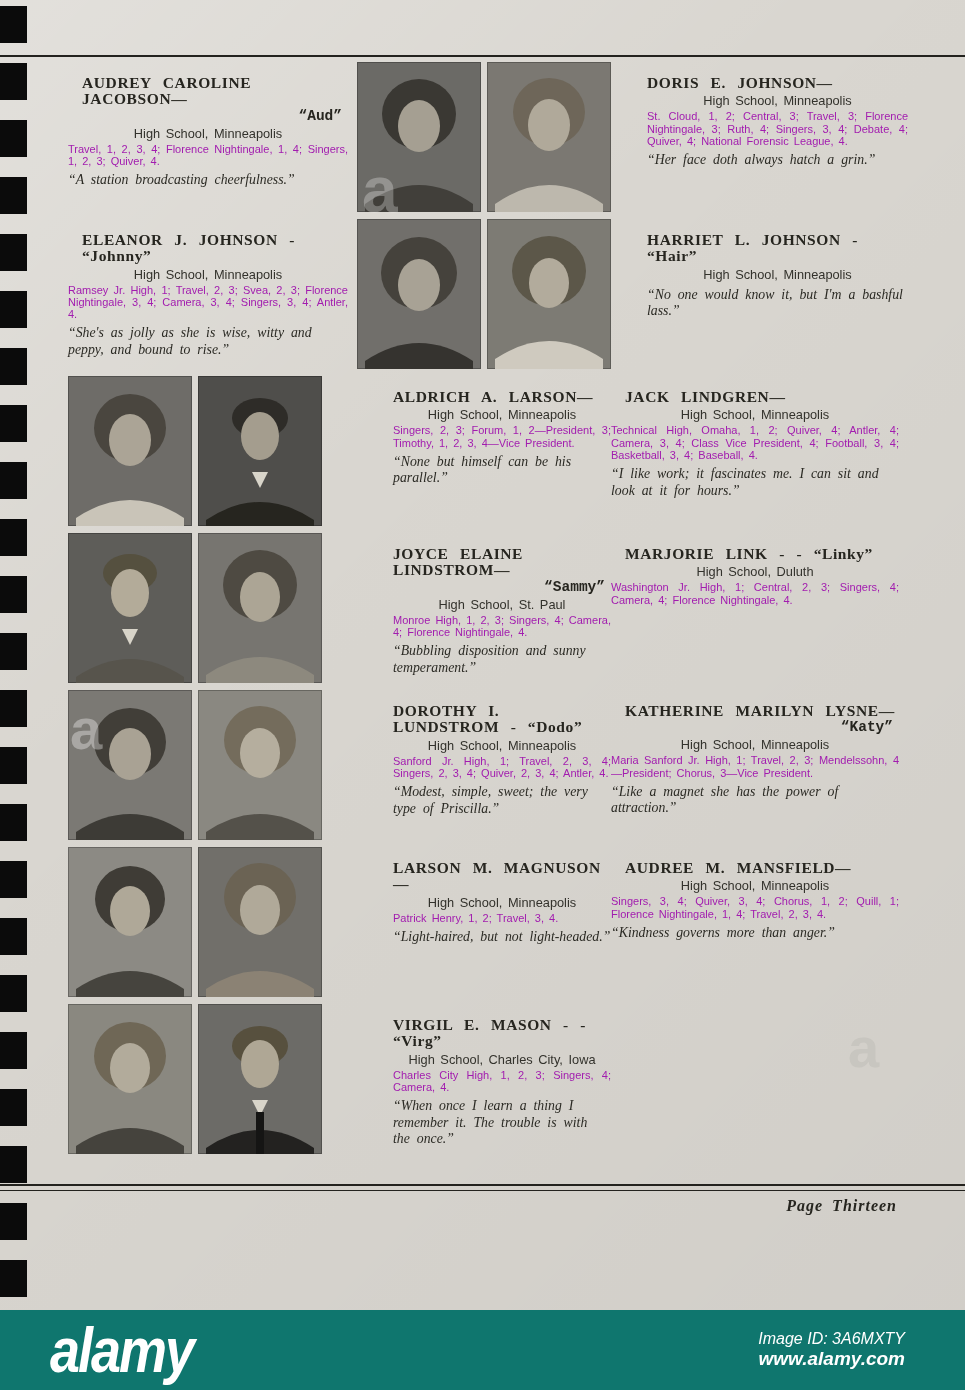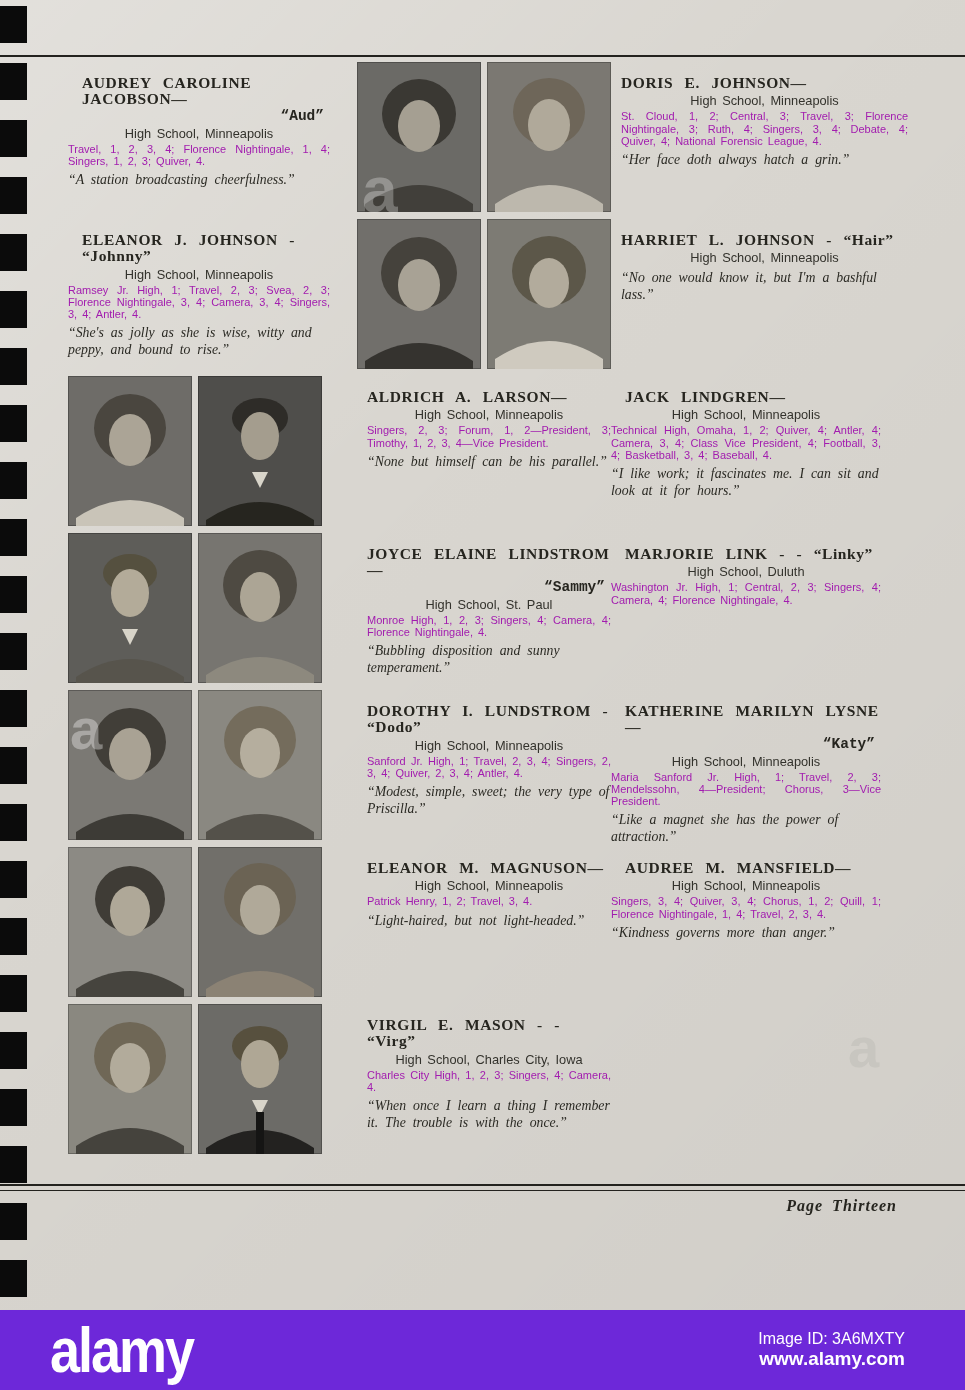--- a/index.html
+++ b/index.html
@@ -28,22 +28,22 @@
     position:absolute;left:0;right:0;top:1184px;height:4px;
     border-top:2px solid #23221e;border-bottom:1px solid #23221e;
   }
   .content{
     position:absolute;left:68px;top:62px;
     display:grid;
     grid-template-columns:289px 254px 297px;
     grid-auto-rows:157px;
   }
   .entry{overflow:visible;padding-top:13px;}
-  .entry.left{padding-right:27px;}
-  .entry.right{padding-left:10px;}
+  .entry.left{padding-right:9px;}
+  .entry.right{padding-left:36px;}
   .name{
     font-family:"Liberation Serif", serif;
     font-weight:bold;font-size:15.5px;letter-spacing:.6px;word-spacing:7px;
     padding-left:14px;line-height:1.05;
   }
   .entry.right .name{padding-left:0;}
   .nick{
     font-family:Liberation Mono, monospace;font-weight:bold;
     font-size:14.5px;text-align:right;padding-right:6px;margin-top:0px;
   }
@@ -75,22 +75,22 @@
   .t7{background:#5e5d59;} .t8{background:#777570;} .t9{background:#7b7974;}
   .t10{background:#8a8881;} .t11{background:#8c8a84;} .t12{background:#716f6a;}
   .t13{background:#8a8880;} .t14{background:#6c6b67;}
   
   .page-number{
     position:absolute;top:1197px;right:68px;
     font-family:"Liberation Serif", serif;font-style:italic;font-weight:bold;
     font-size:16px;word-spacing:4px;letter-spacing:1px;
   }
   .alamy-bar{
-    position:absolute;left:0;right:0;bottom:0;height:80px;background:#6d28d9;
-    display:flex;align-items:center;justify-content:space-between;
+    position:absolute;left:0;right:0;bottom:0;height:80px;background:#0f766e;
+    display:flex;align-items:center;justify-content:space-between;font-style:italic;
   }
   .alamy-logo{
     color:#fff;font-family:"Liberation Sans", sans-serif;font-weight:bold;
     font-size:54px;letter-spacing:-2px;margin-left:50px;line-height:1;
     transform:scaleY(1.15);
   }
   .alamy-meta{
     text-align:right;margin-right:60px;color:#fff;
     font-family:"Liberation Sans", sans-serif;
   }
@@ -279,21 +279,21 @@
       </div>
     <div class="photo t12">
         <svg viewBox="0 0 124 150">
           <ellipse cx="62" cy="50" rx="36" ry="34" fill="#6b6354"></ellipse>
           <ellipse cx="62" cy="63" rx="20" ry="25" fill="#b0a999"></ellipse>
           <path d="M8,150 L8,142 Q62,106 116,142 L116,150 Z" fill="#8b8274"></path>
         </svg>
       </div>
   </div>
   <div class="entry right">
-    <div class="name">ELEANOR M. MAGNUSON—</div>
+    <div class="name">LARSON M. MAGNUSON—</div>
 
     <div class="school">High School, Minneapolis</div>
     <div class="activities">Patrick Henry, 1, 2; Travel, 3, 4.</div>
     <div class="quote">“Light-haired, but not light-headed.”</div>
   </div>
 
   <div class="entry left">
     <div class="name">AUDREE M. MANSFIELD—</div>
 
     <div class="school">High School, Minneapolis</div>

